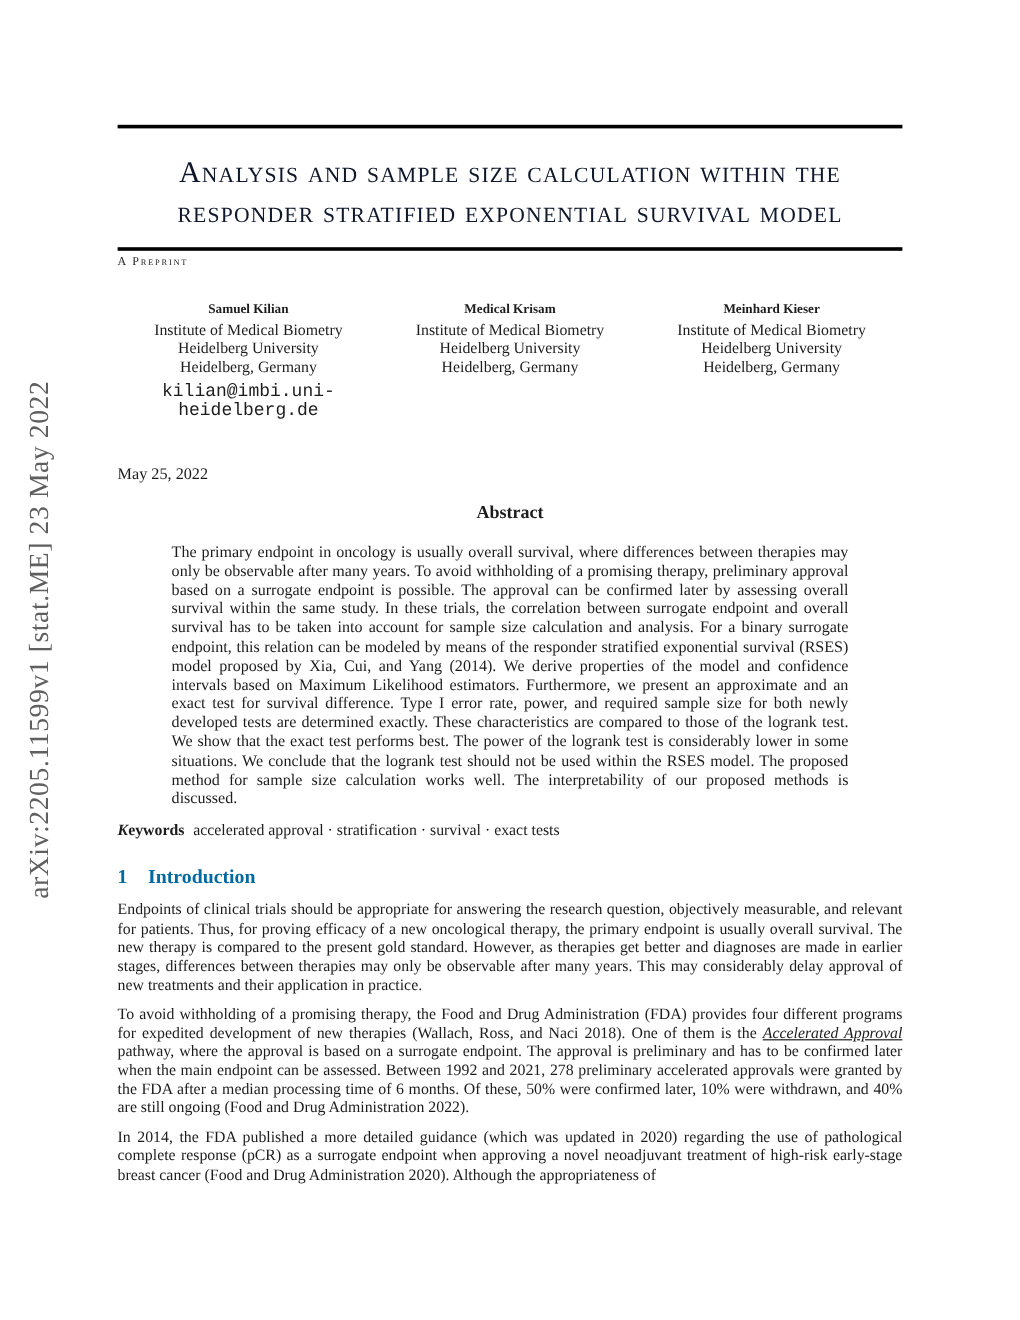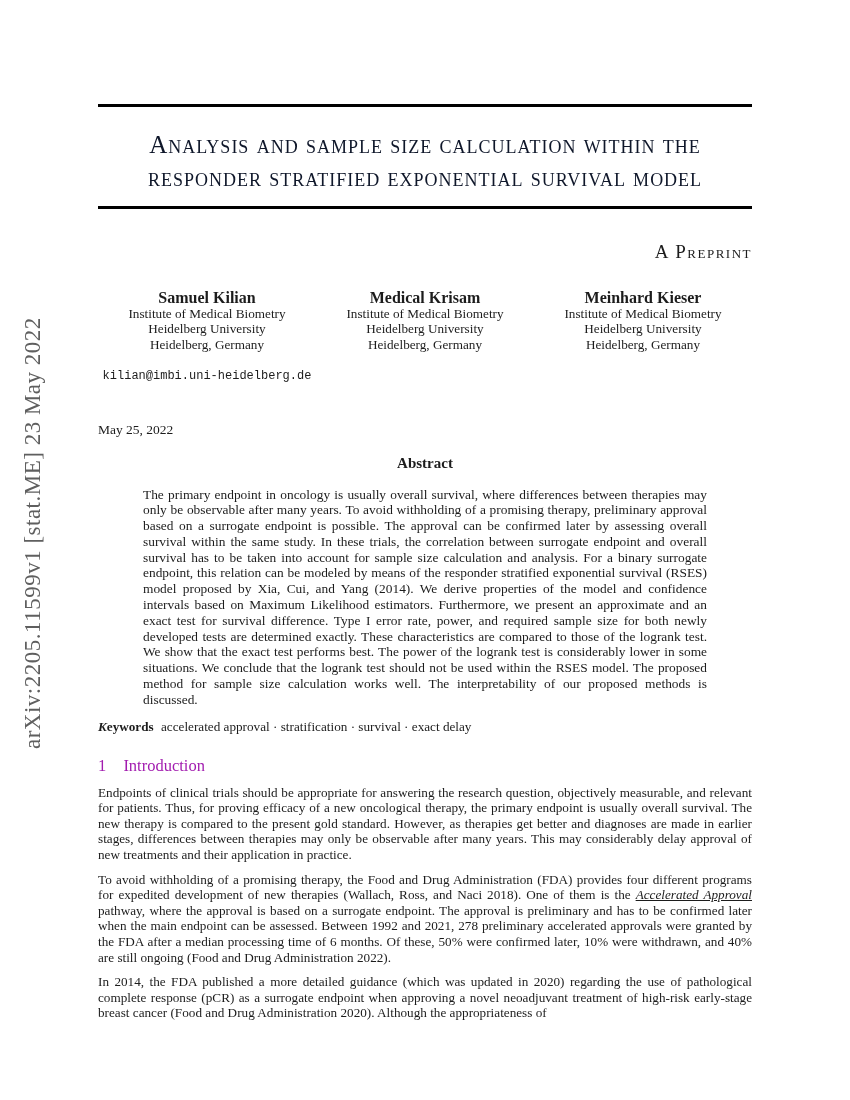--- a/index.html
+++ b/index.html
@@ -36,53 +36,53 @@
     text-align: center;
     font-weight: normal;
     font-variant: small-caps;
     font-size: 25px;
     line-height: 33px;
     letter-spacing: 1px;
     color: #0f172a;
   }
 
   .preprint {
-    margin-top: 32px;
-    text-align: right;
+    margin-top: 4px;
+    text-align: left;
     font-variant: small-caps;
-    font-size: 19px;
+    font-size: 10px;
     letter-spacing: 1.5px;
   }
 
   .authors {
     margin-top: 27px;
     display: flex;
     justify-content: space-between;
   }
   .author-col { flex: 1; text-align: center; font-size: 13.2px; line-height: 15.5px; }
-  .author-name { font-weight: bold; font-size: 16px; }
-  .author-email { font-family: "Liberation Mono", monospace; font-size: 12px; margin-top: 17px; }
+  .author-name { font-weight: bold; font-size: 11px; }
+  .author-email { font-family: "Liberation Mono", monospace; font-size: 15px; margin-top: 6px; }
 
   .date { margin-top: 37px; text-align: left; font-size: 13.5px; }
 
   .abstract-heading { margin-top: 17px; text-align: center; font-weight: bold; font-size: 15px; }
   .abstract-body {
     margin: 15px auto 0 auto;
     width: 564px;
     text-align: justify;
     font-size: 13.4px;
     line-height: 15.8px;
   }
 
   .keywords { margin-top: 11px; font-size: 13.2px; }
   .kw-label { font-weight: bold; }
   .kw-initial { font-weight: bold; font-style: italic; }
   .kw-text { margin-left: 4px; }
 
-  .section-heading { margin-top: 21px; font-size: 16.5px; font-weight: normal; color: #a21caf; }
+  .section-heading { margin-top: 21px; font-size: 16.5px; font-weight: bold; color: #0369a1; }
   .section-number { margin-right: 13px; }
 
   p.body-par {
     margin: 9px 0 0 0;
     text-align: justify;
     font-size: 13.2px;
     line-height: 15.6px;
   }
   p.first-par { }
   .italic { font-style: italic; text-decoration: underline; }
@@ -127,21 +127,21 @@
     </div>
   </div>
 
   <div class="date">May 25, 2022</div>
 
   <div class="abstract-heading">Abstract</div>
   <div class="abstract-body">The primary endpoint in oncology is usually overall survival, where differences between therapies may only be observable after many years. To avoid withholding of a promising therapy, preliminary approval based on a surrogate endpoint is possible. The approval can be confirmed later by assessing overall survival within the same study. In these trials, the correlation between surrogate endpoint and overall survival has to be taken into account for sample size calculation and analysis. For a binary surrogate endpoint, this relation can be modeled by means of the responder stratified exponential survival (RSES) model proposed by Xia, Cui, and Yang (2014). We derive properties of the model and confidence intervals based on Maximum Likelihood estimators. Furthermore, we present an approximate and an exact test for survival difference. Type I error rate, power, and required sample size for both newly developed tests are determined exactly. These characteristics are compared to those of the logrank test. We show that the exact test performs best. The power of the logrank test is considerably lower in some situations. We conclude that the logrank test should not be used within the RSES model. The proposed method for sample size calculation works well. The interpretability of our proposed methods is discussed.</div>
 
   <div class="keywords">
     <span class="kw-label"><span class="kw-initial">K</span><span>eywords</span></span>
-    <span class="kw-text">accelerated approval · stratification · survival · exact delay</span>
+    <span class="kw-text">accelerated approval · stratification · survival · exact tests</span>
   </div>
 
   <div class="section-heading">
     <span class="section-number">1</span>
     <span>Introduction</span>
   </div>
 
   <p class="body-par first-par">Endpoints of clinical trials should be appropriate for answering the research question, objectively measurable, and relevant for patients. Thus, for proving efficacy of a new oncological therapy, the primary endpoint is usually overall survival. The new therapy is compared to the present gold standard. However, as therapies get better and diagnoses are made in earlier stages, differences between therapies may only be observable after many years. This may considerably delay approval of new treatments and their application in practice.</p>
 
   <p class="body-par">

